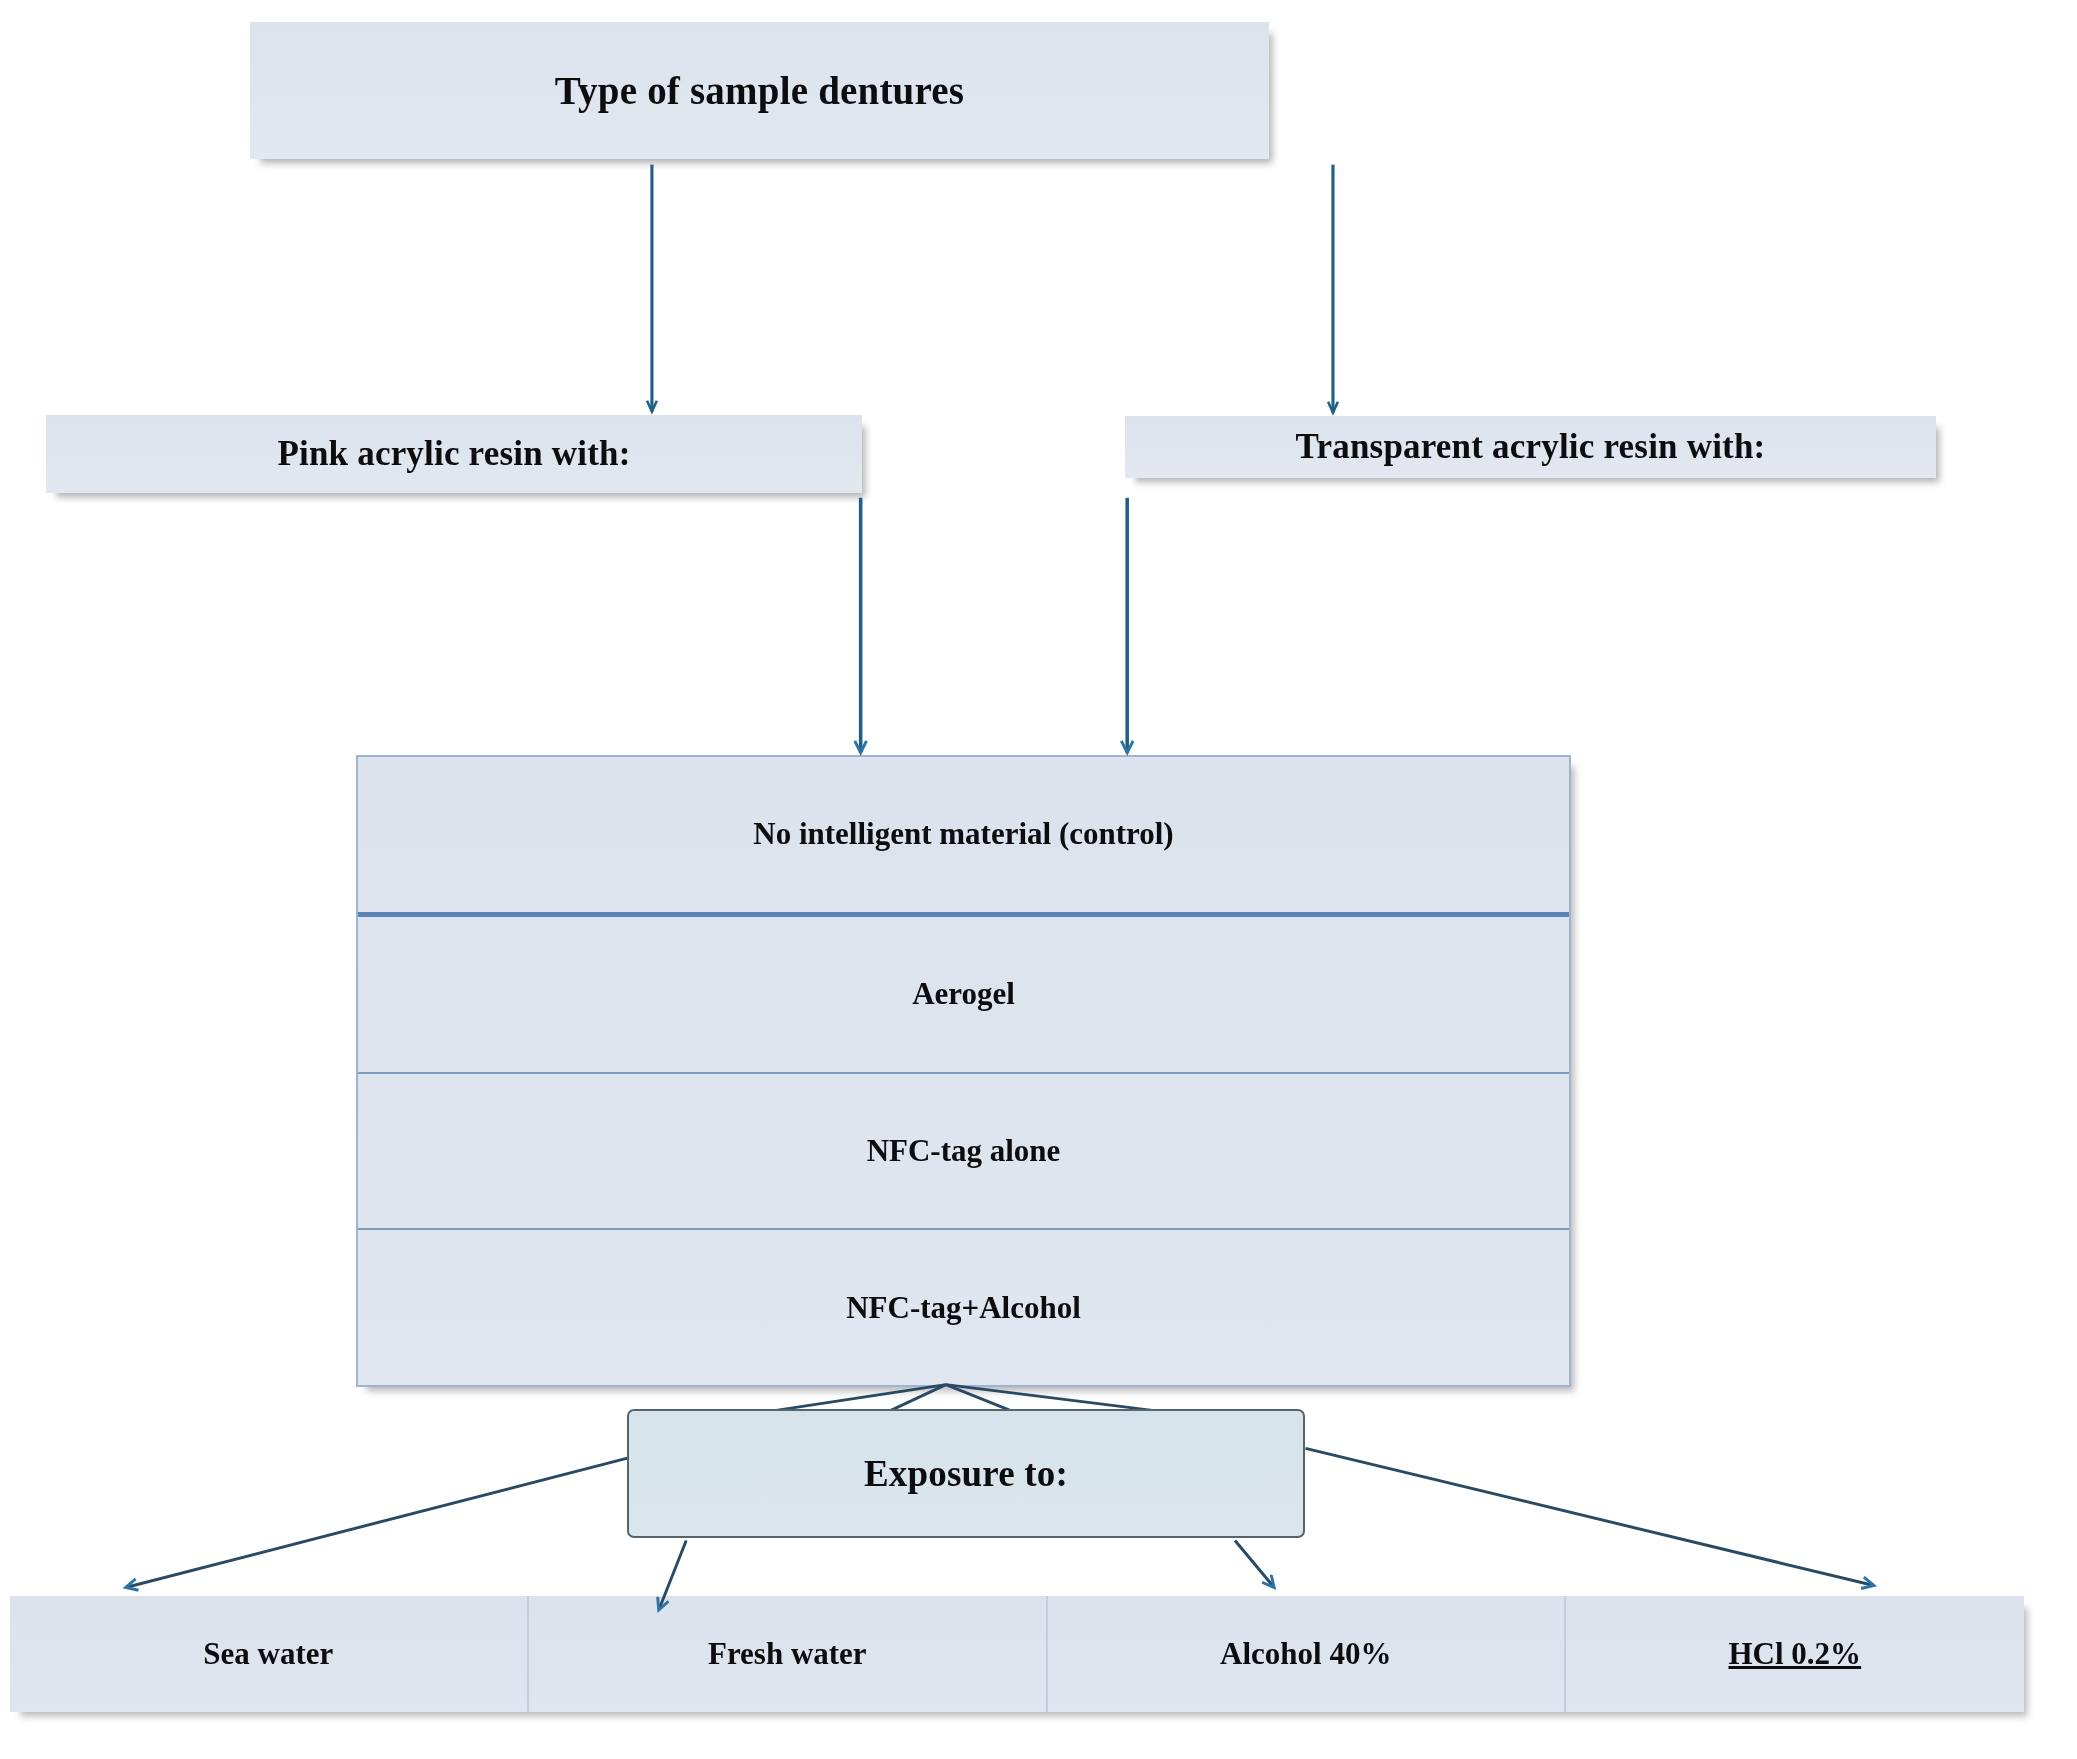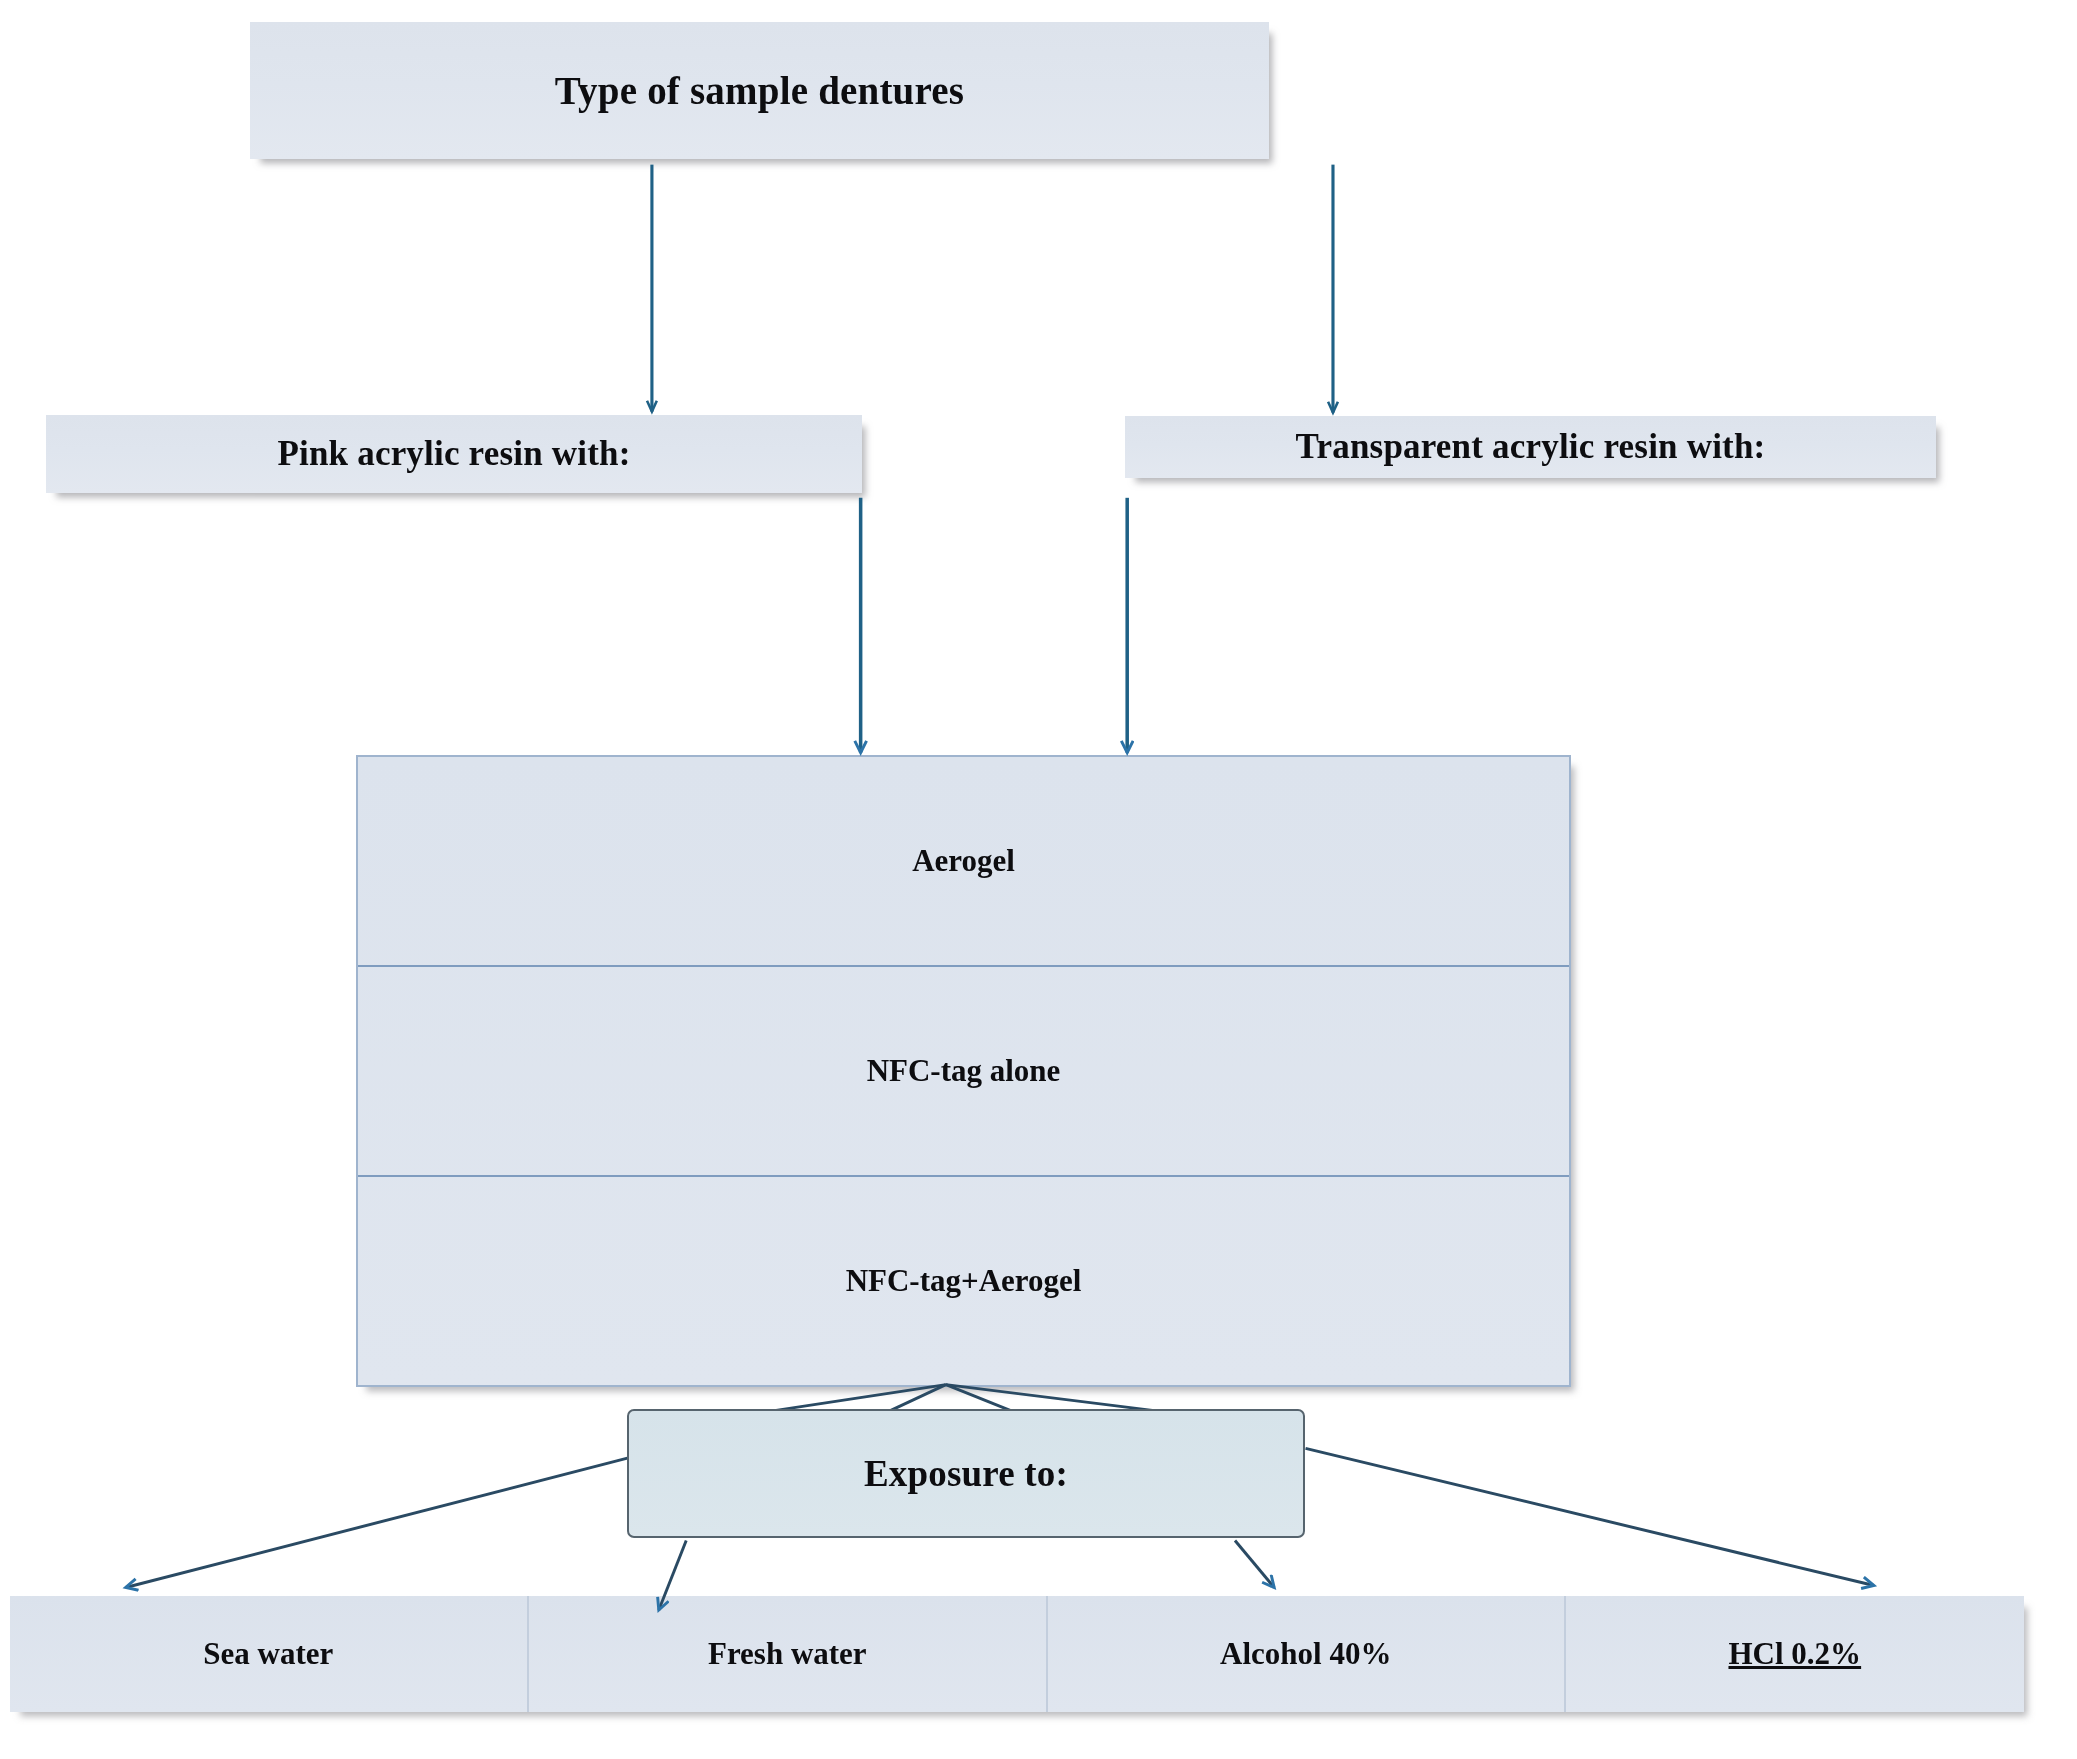--- a/index.html
+++ b/index.html
@@ -183,28 +183,31 @@
 
   <div class="node shadowed" id="pink-box">
     <span>Pink acrylic resin with:</span>
   </div>
 
   <div class="node shadowed" id="transparent-box">
     <span>Transparent acrylic resin with:</span>
   </div>
 
   <div id="material-table">
+    <div class="row thick">
+      <span>No intelligent material (control)</span>
+    </div>
     <div class="row">
       <span>Aerogel</span>
     </div>
     <div class="row">
       <span>NFC-tag alone</span>
     </div>
     <div class="row">
-      <span>NFC-tag+Aerogel</span>
+      <span>NFC-tag+Alcohol</span>
     </div>
   </div>
 
   <div class="node" id="exposure-box">
     <span>Exposure to:</span>
   </div>
 
   <div id="exposure-row">
     <div class="cell c1">
       <span>Sea water</span>

